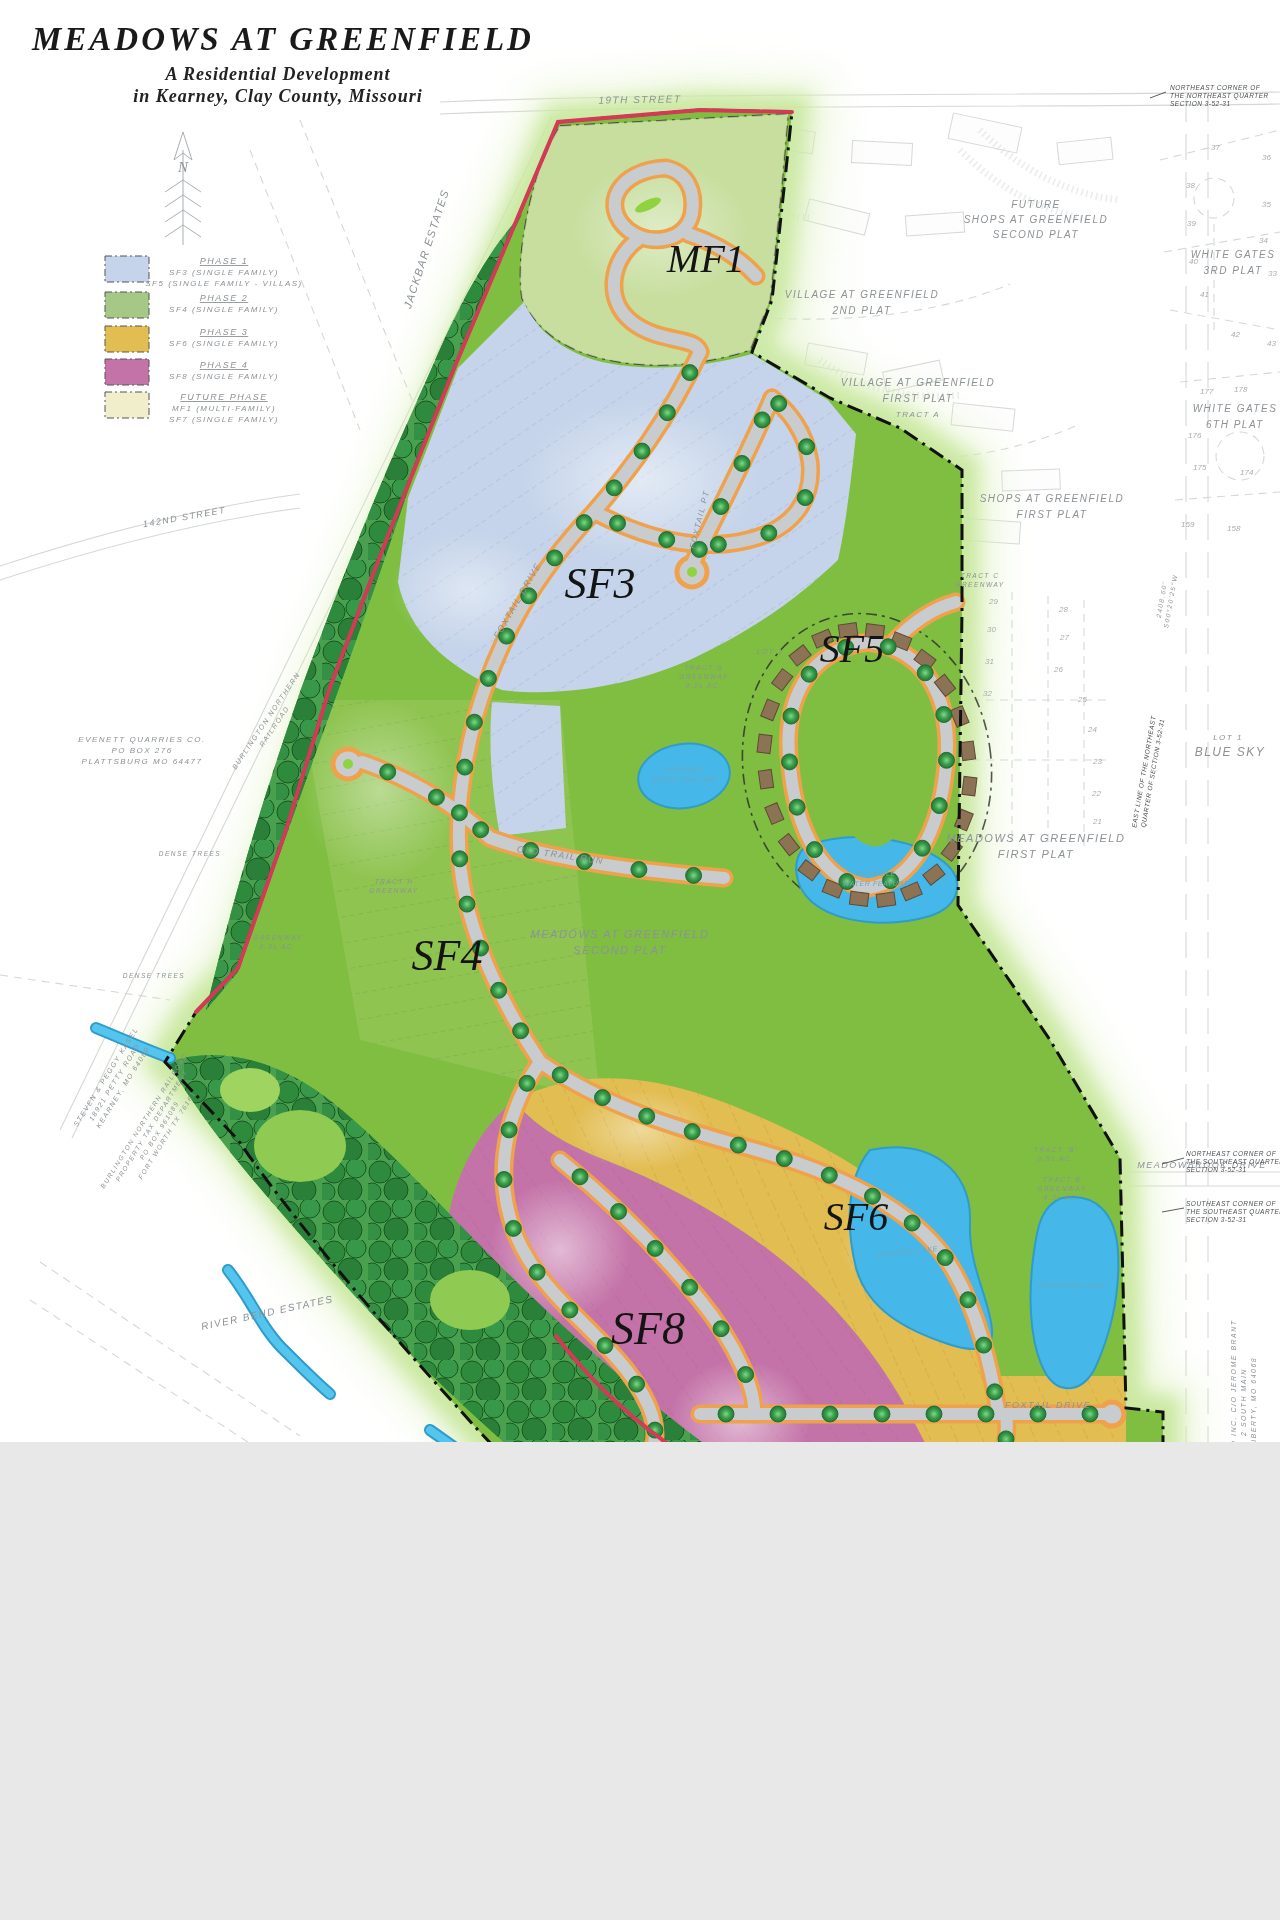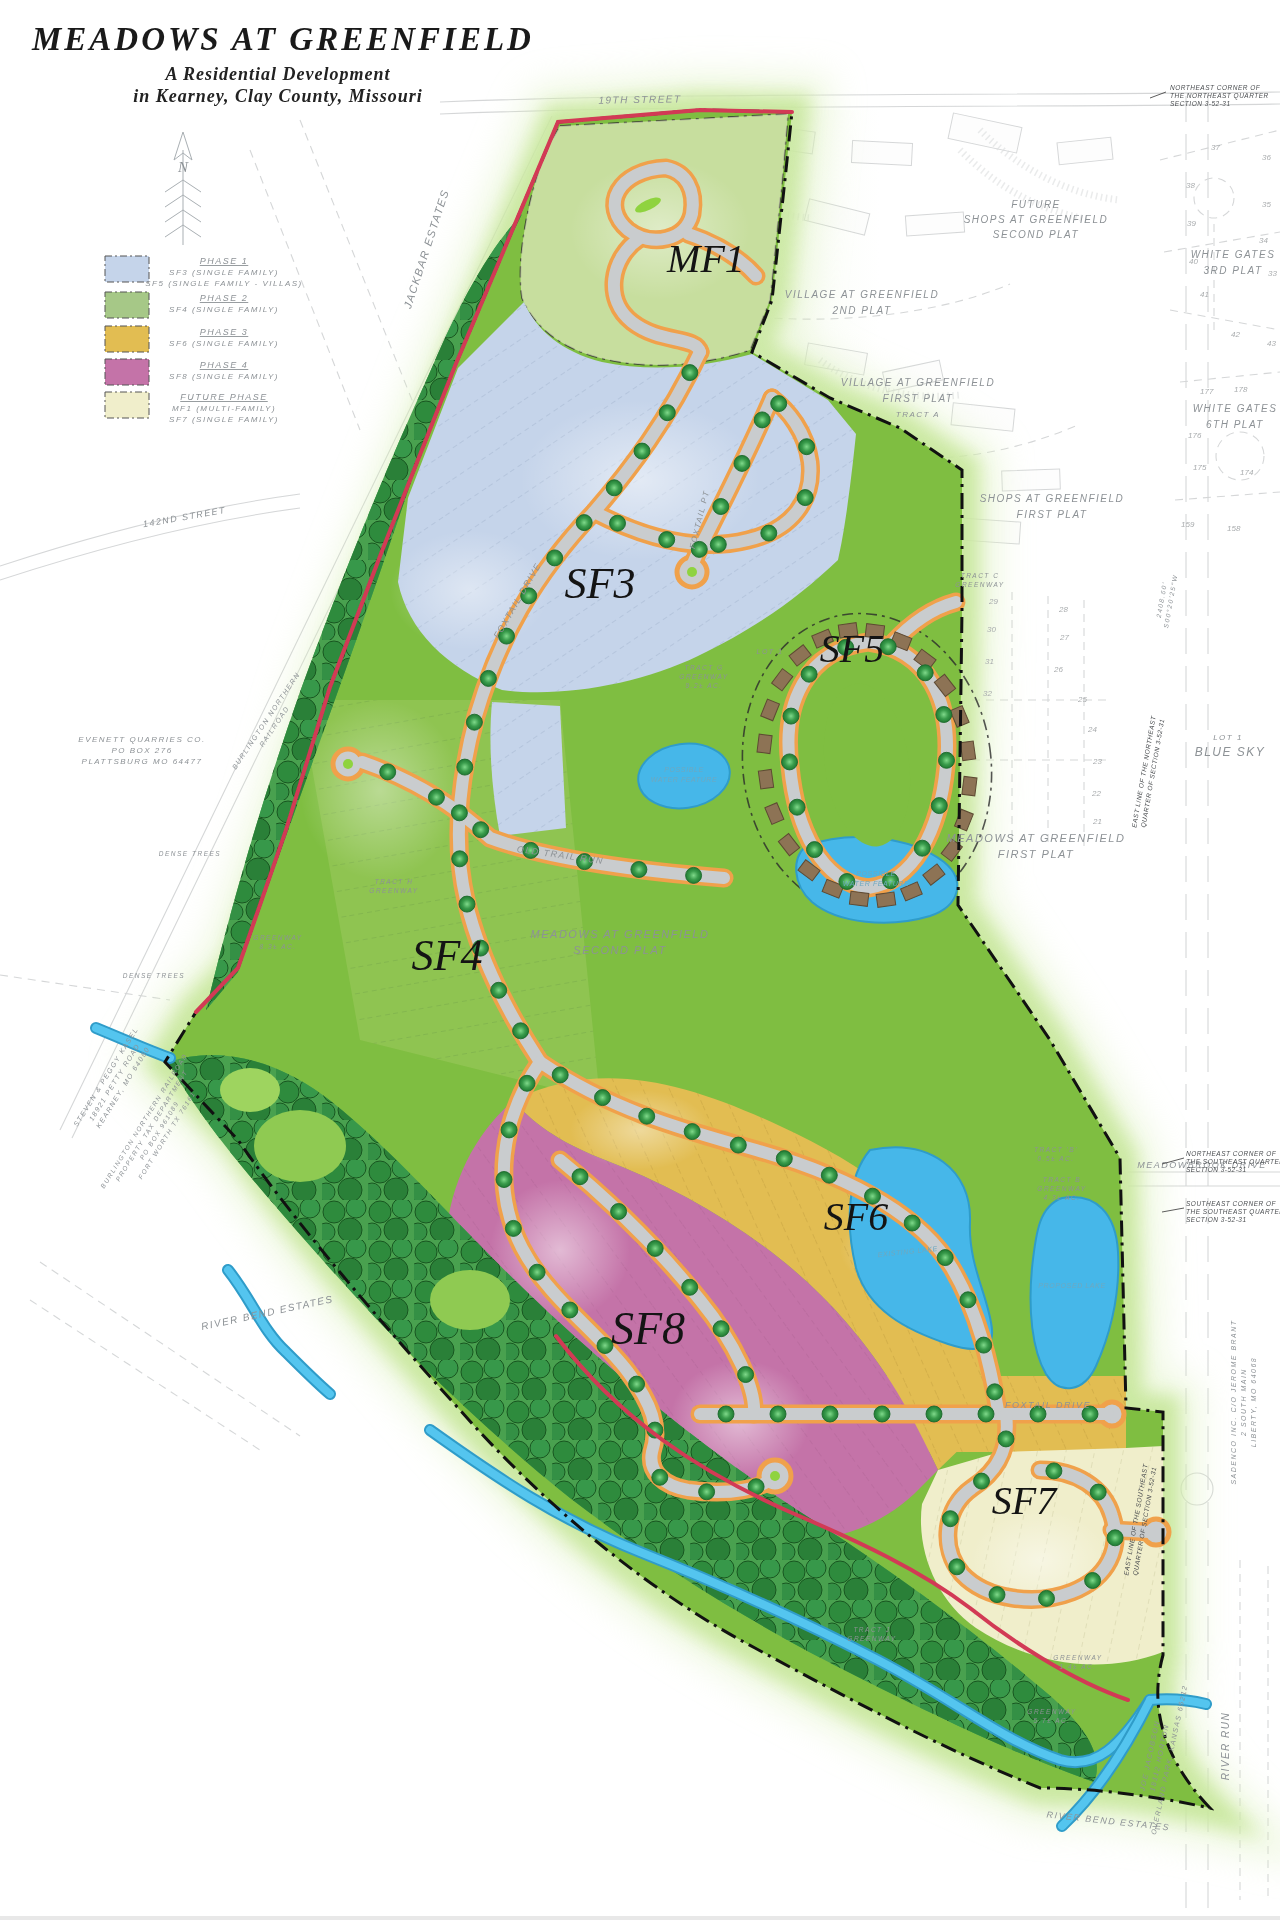--- a/index.html
+++ b/index.html
@@ -1,16 +1,16 @@
 <!DOCTYPE html>
 <html><head>
 <meta charset="utf-8">
 <style>
   html,body{margin:0;padding:0;background:#e8e8e8}
-  .canvas{position:relative;width:1280px;height:1916px;background:#fff;margin:0 auto;overflow:hidden}
+  .canvas{position:relative;width:1280px;height:1442px;background:#fff;margin:0 auto;overflow:hidden}
   svg{display:block}
   text{font-family:"Liberation Sans",sans-serif}
   .serif{font-family:"Liberation Serif",serif}
   .ti{font-style:italic}
   
   .title{font:italic bold 33px "Liberation Serif",serif;letter-spacing:3px;fill:#1a1a1a}
   .sub{font:italic bold 18px "Liberation Serif",serif;letter-spacing:1px;fill:#222}
   
   .tG{fill:#8d9296;font-style:italic;letter-spacing:1.5px}
   .t11{font-size:11px}.t10{font-size:10px}.t9{font-size:9px}.t8{font-size:8px}.t7{font-size:7px}.t65{font-size:6.5px}

